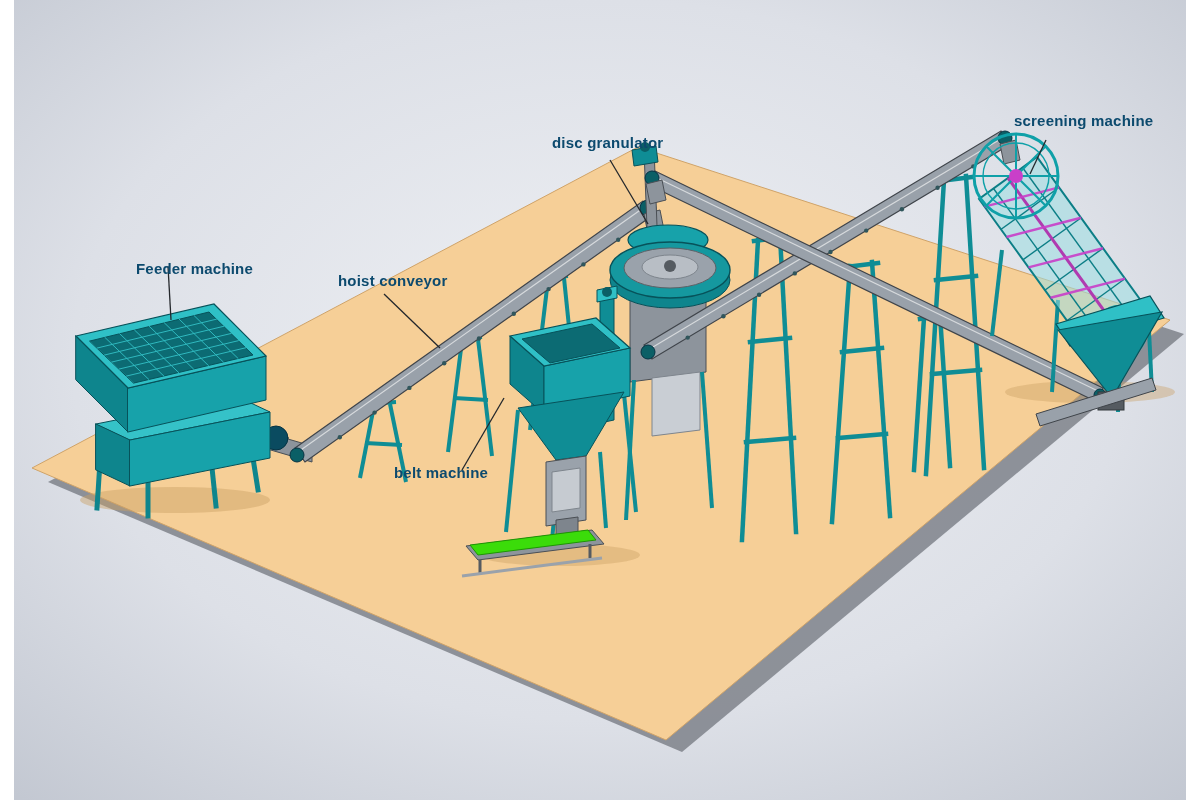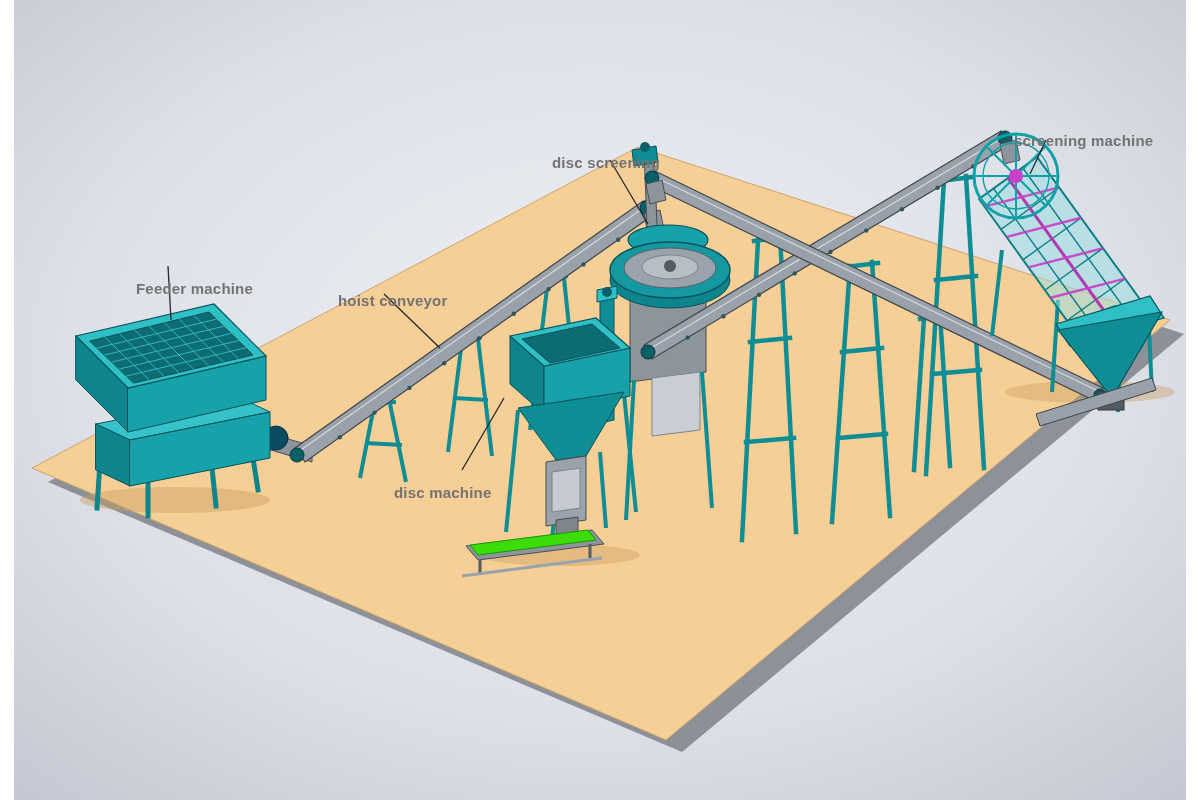--- a/index.html
+++ b/index.html
@@ -1,18 +1,18 @@
 <!DOCTYPE html>
 <html><head>
 <meta charset="utf-8">
 <style>
   html,body{margin:0;padding:0;background:#ffffff;}
   .stage{position:relative;width:1200px;height:800px;overflow:hidden;background:#ffffff;font-family:"Liberation Sans",sans-serif;}
   .stage svg{position:absolute;left:0;top:0;}
-  .mlabel{position:absolute;font-weight:bold;font-size:15px;color:#737373;white-space:nowrap;letter-spacing:.2px;margin-top:20px;}
+  .mlabel{position:absolute;font-weight:bold;font-size:15px;color:#0c4a6e;white-space:nowrap;letter-spacing:.2px;}
 </style>
 </head>
 <body>
 
 <div class="stage">
 <svg width="1200" height="800" viewBox="0 0 1200 800">
   <defs>
     <radialGradient id="bg" cx="50%" cy="45%" r="75%">
       <stop offset="0%" stop-color="#eef0f4"></stop>
       <stop offset="60%" stop-color="#dde0e7"></stop>
@@ -238,16 +238,16 @@
     <path d="M168,266 L171,320"></path>
     <path d="M384,294 L440,348"></path>
     <path d="M610,160 L648,224"></path>
     <path d="M462,470 L504,398"></path>
     <path d="M1046,140 L1030,174"></path>
   </g>
 </svg>
 
   <div class="mlabel" style="left:136px;top:260px">Feeder machine</div>
   <div class="mlabel" style="left:338px;top:272px">hoist conveyor</div>
-  <div class="mlabel" style="left:552px;top:134px">disc screening</div>
-  <div class="mlabel" style="left:394px;top:464px">disc machine</div>
+  <div class="mlabel" style="left:552px;top:134px">disc granulator</div>
+  <div class="mlabel" style="left:394px;top:464px">belt machine</div>
   <div class="mlabel" style="left:1014px;top:112px">screening machine</div>
 </div>
 
 </body></html>

